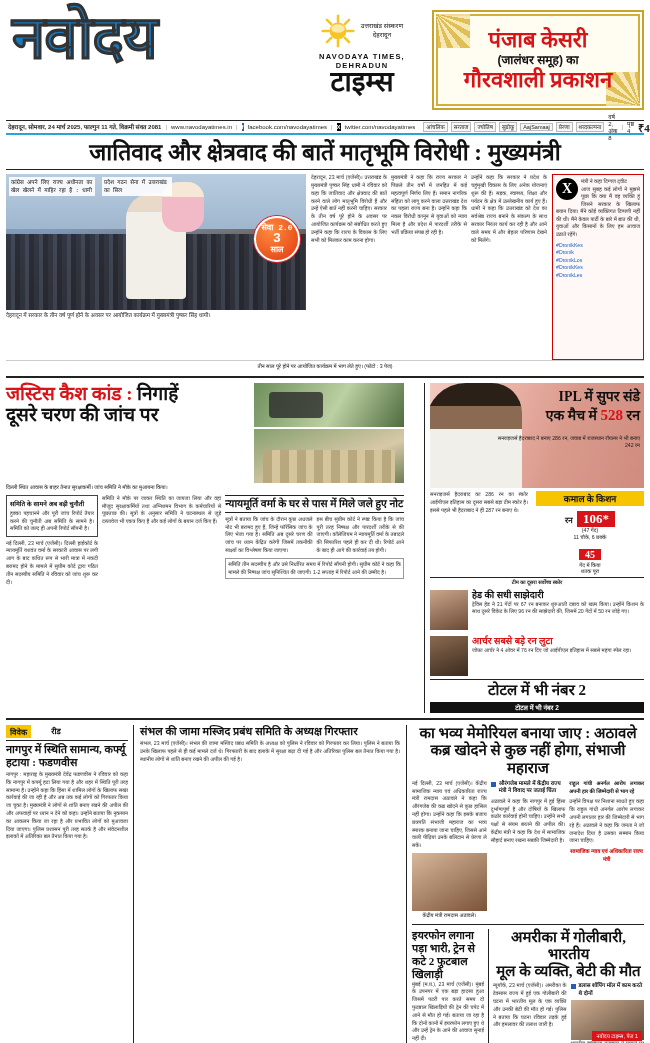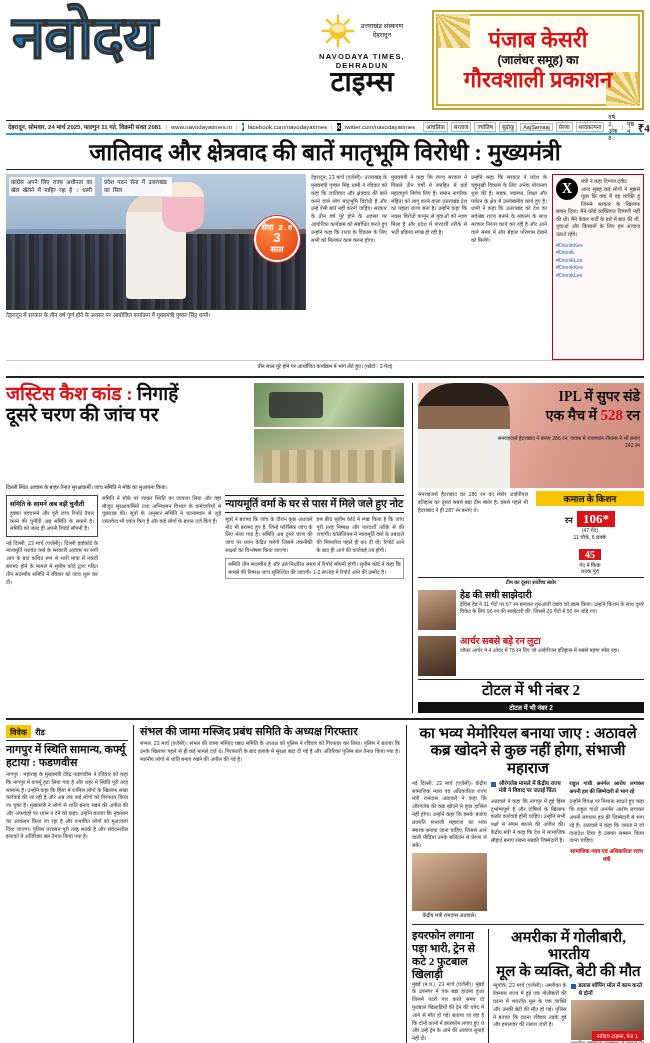--- a/index.html
+++ b/index.html
@@ -113,21 +113,21 @@
   }
   .x-logo { width:22px;height:22px;border-radius:50%;background:#000;color:#fff;
     font-weight:bold;font-size:14px;line-height:22px;text-align:center; float:left; margin:0 3px 1px 0;
     font-family:"Liberation Serif",serif;}
 
   
   .rule { border-top:1px solid #222; margin:4px 0; }
   .rule2 { border-top:2px solid #222; margin:5px 0; }
 
   
-  .mid-sec { display:flex; gap:8px; }
+  .mid-sec { display:flex; gap:20px; }
   .mid-left { width:398px; flex:0 0 398px; }
   .mid-right { flex:1; border-left:1px solid #222; padding-left:5px; }
 
   .h2-red { font-family:"Liberation Serif",serif; font-size:19px; font-weight:bold; color:#d81418; line-height:1.12;}
   .h2-blk { font-family:"Liberation Serif",serif; font-size:19px; font-weight:bold; color:#111; line-height:1.12;}
   .jk-wrap { display:flex; gap:5px; align-items:flex-start; }
   .jk-text { flex:1; }
   .jk-photos { width:150px; flex:0 0 150px; }
   .jkp1 { width:100%; height:44px; background:linear-gradient(120deg,#6e8f5c,#bcd0a2 55%,#4e6b3f); position:relative;}
   .jkp1::after{content:"";position:absolute;left:10%;top:20%;width:36%;height:60%;background:#2a2a2a;border-radius:4px;opacity:.8;}
@@ -160,21 +160,21 @@
   .mini-story{ display:flex; gap:4px; padding:3px 0; }
   .mini-ph{ width:38px;flex:0 0 38px;height:40px;background:linear-gradient(160deg,#c9a58a,#6b4a36);}
   .mini-ph.b{ background:linear-gradient(160deg,#8a6a50,#3a2a1e);}
   .mini-h{ font-family:"Liberation Serif",serif;font-size:9.5px;font-weight:bold;line-height:1.15;}
   .mini-h.red{ color:#d81418; }
   .mini-t{ font-size:5.2px;line-height:1.4;color:#333;text-align:justify;}
 
   
   .third { display:flex; gap:6px; margin-top:4px;}
   .col-left { width:128px; flex:0 0 128px; border-right:1px solid #222; padding-right:5px;}
-  .vivek { display:flex; align-items:center; gap:4px; border-bottom:1px solid #222; padding-bottom:2px;}
+  .vivek { display:flex; gap:20px; border-bottom:1px solid #222; padding-bottom:2px;}
   .vbadge { background:#f7c400; font-size:8px; font-weight:bold; padding:1px 4px; font-family:"Liberation Serif",serif;}
   .vlabel { font-size:8px; font-weight:bold; font-family:"Liberation Serif",serif;}
   .col-mid { flex:1; }
   .col-right { width:238px; flex:0 0 238px; border-left:1px solid #222; padding-left:5px;}
   .h3b { font-family:"Liberation Serif",serif; font-size:11px; font-weight:bold; line-height:1.18; }
   .h3c { font-family:"Liberation Serif",serif; font-size:15px; font-weight:bold; line-height:1.15; text-align:center;}
   .txt { font-size:5.2px; line-height:1.5; text-align:justify; color:#333; }
   .bullet { display:flex; gap:3px; font-size:5.6px; font-weight:bold; color:#111; line-height:1.35;}
   .bsq { width:5px;height:5px;background:#2a5db0;flex:0 0 5px;margin-top:2px;}
   .portrait { width:100%; height:58px; background:linear-gradient(150deg,#d9b89c,#7a5338); position:relative;}

